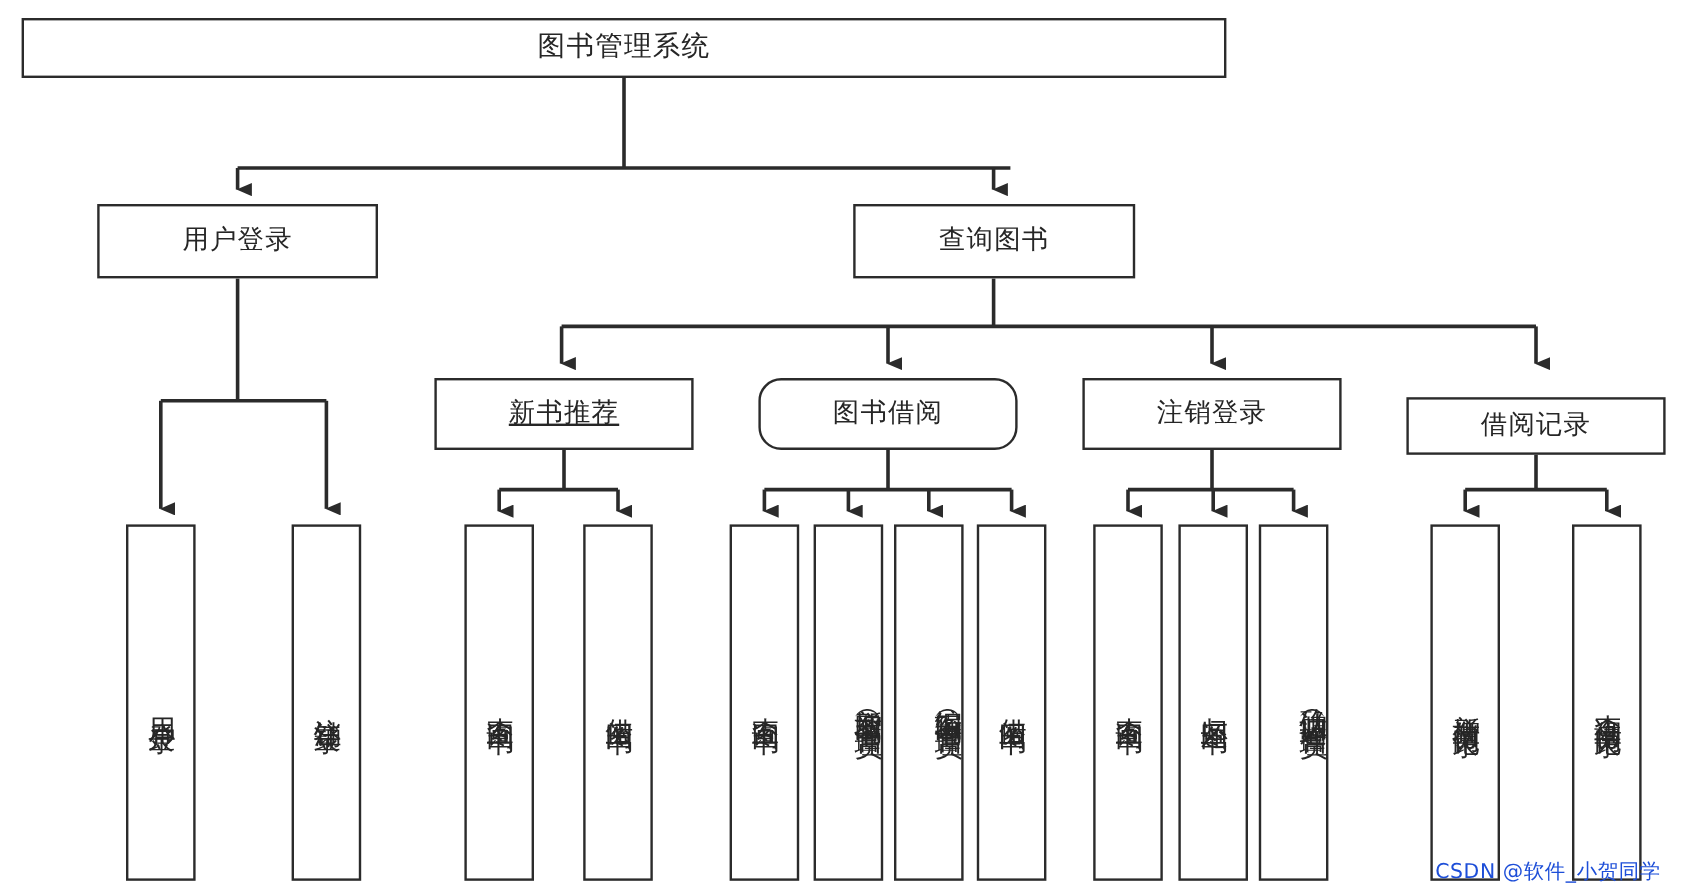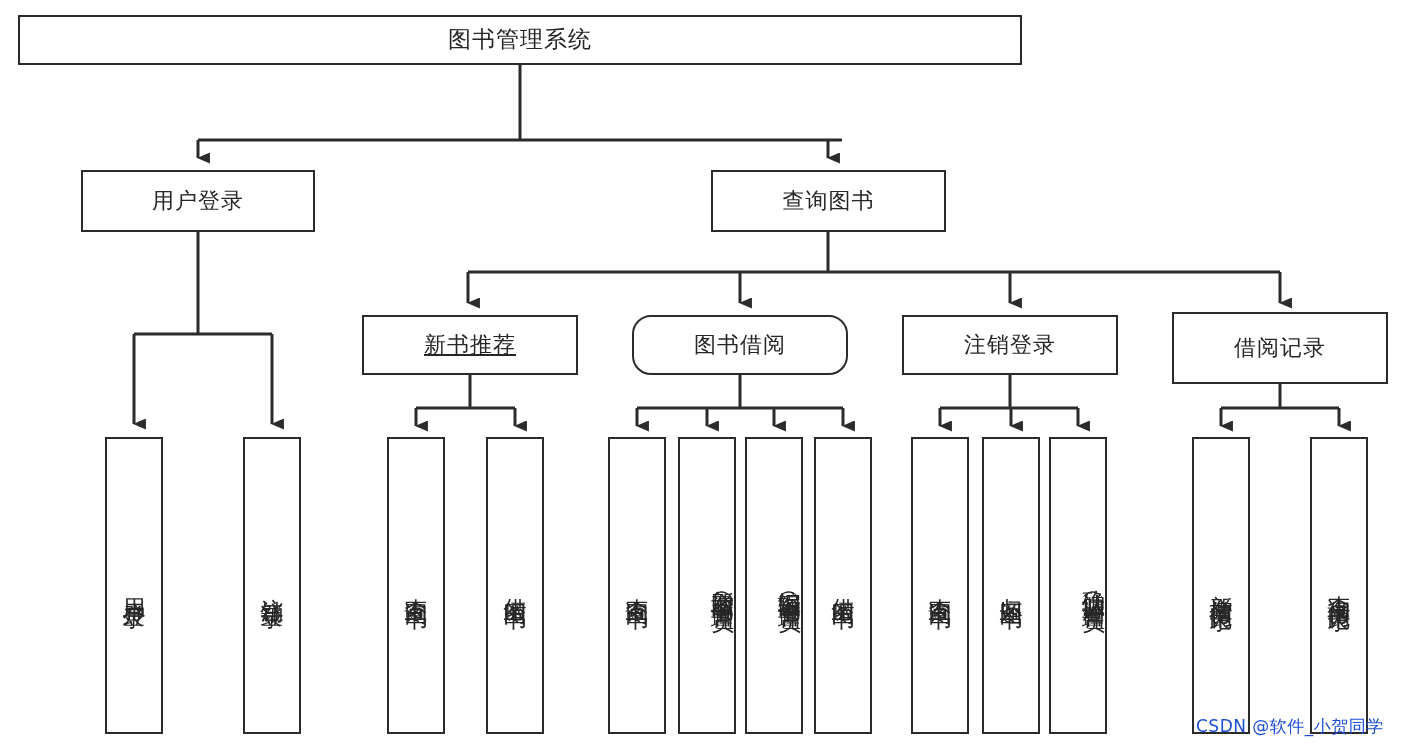--- a/index.html
+++ b/index.html
@@ -115,21 +115,21 @@
 
   <div class="node h" id="n-l3-0" style="left: 362px; top: 315px; width: 216px; height: 60px; text-decoration: underline;">
     <span>新书推荐</span>
   </div>
   <div class="node h" id="n-l3-1" style="left: 632px; top: 315px; width: 216px; height: 60px; border-radius: 19px;">
     <span>图书借阅</span>
   </div>
   <div class="node h" id="n-l3-2" style="left: 902px; top: 315px; width: 216px; height: 60px;">
     <span>注销登录</span>
   </div>
-  <div class="node h" id="n-l3-3" style="left: 1172px; top: 312px; width: 216px; height: 72px;">
+  <div class="node h" id="n-l3-3" style="left: 1172px; top: 331px; width: 216px; height: 48px;">
     <span>借阅记录</span>
   </div>
 
   <div class="node v" id="n-lf-0" style="left: 105px; top: 437px; width: 58px; height: 297px;">
     <span>用户登录</span>
   </div>
   <div class="node v" id="n-lf-1" style="left: 243px; top: 437px; width: 58px; height: 297px;">
     <span>注销登录</span>
   </div>
   <div class="node v" id="n-lf-2" style="left: 387px; top: 437px; width: 58px; height: 297px;">

